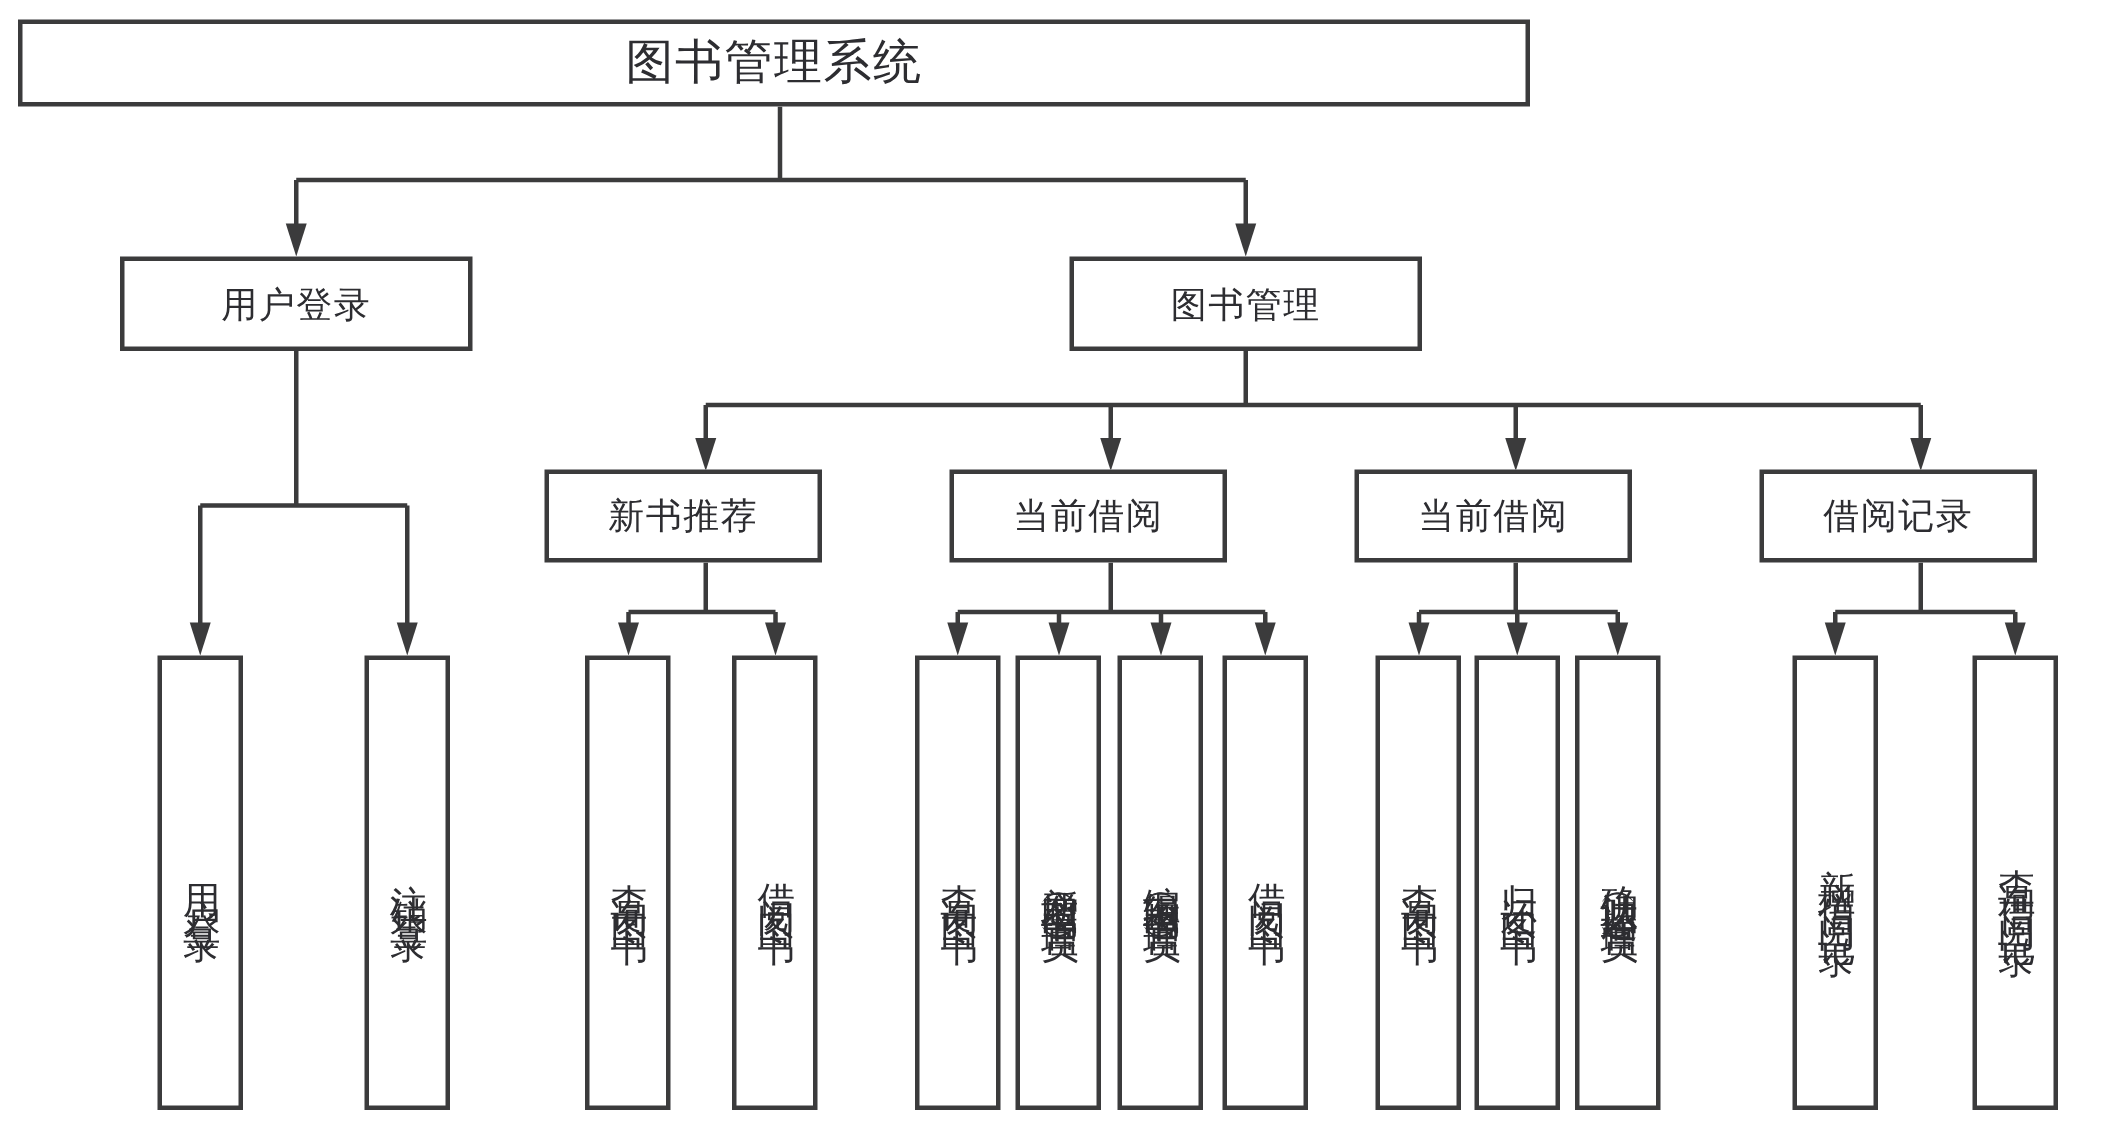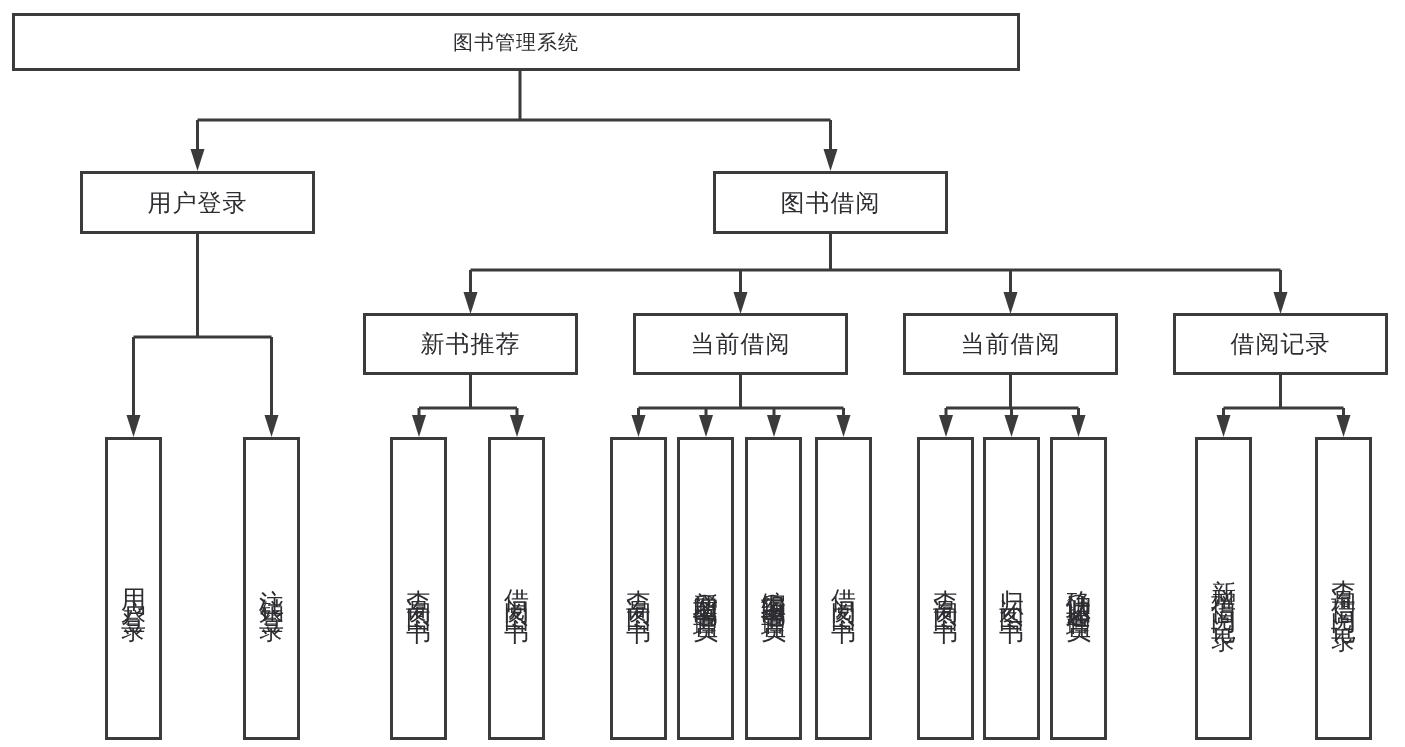--- a/index.html
+++ b/index.html
@@ -29,32 +29,32 @@
     border: 3px solid #3b3b3c;
     color: #2d2d31;
     display: flex;
     align-items: center;
     justify-content: center;
     text-align: center;
   }
   .root {
     left: 12px; top: 13px;
     width: 1008px; height: 58px;
-    font-size: 20px;
+    font-size: 32px;
     letter-spacing: 1px;
   }
   .l2 {
     top: 171px;
     width: 235px; height: 63px;
     font-size: 24px;
     letter-spacing: 1px;
   }
   .l3 {
     top: 313px;
-    width: 215px; height: 62px;
+    width: 185px; height: 62px;
     font-size: 24px;
     letter-spacing: 1px;
   }
   .leaf {
     top: 437px;
     width: 57px; height: 303px;
   }
   .leaf .vtext {
     writing-mode: vertical-rl;
     text-orientation: mixed;
@@ -123,21 +123,21 @@
   </svg>
 
   <div class="node root">
     <span>图书管理系统</span>
   </div>
 
   <div class="node l2" style="left:80px">
     <span>用户登录</span>
   </div>
   <div class="node l2" style="left:713px">
-    <span>图书借阅</span>
+    <span>图书管理</span>
   </div>
 
   <div class="node l3" style="left:363px">
     <span>新书推荐</span>
   </div>
   <div class="node l3" style="left:633px">
     <span>当前借阅</span>
   </div>
   <div class="node l3" style="left:903px">
     <span>当前借阅</span>

